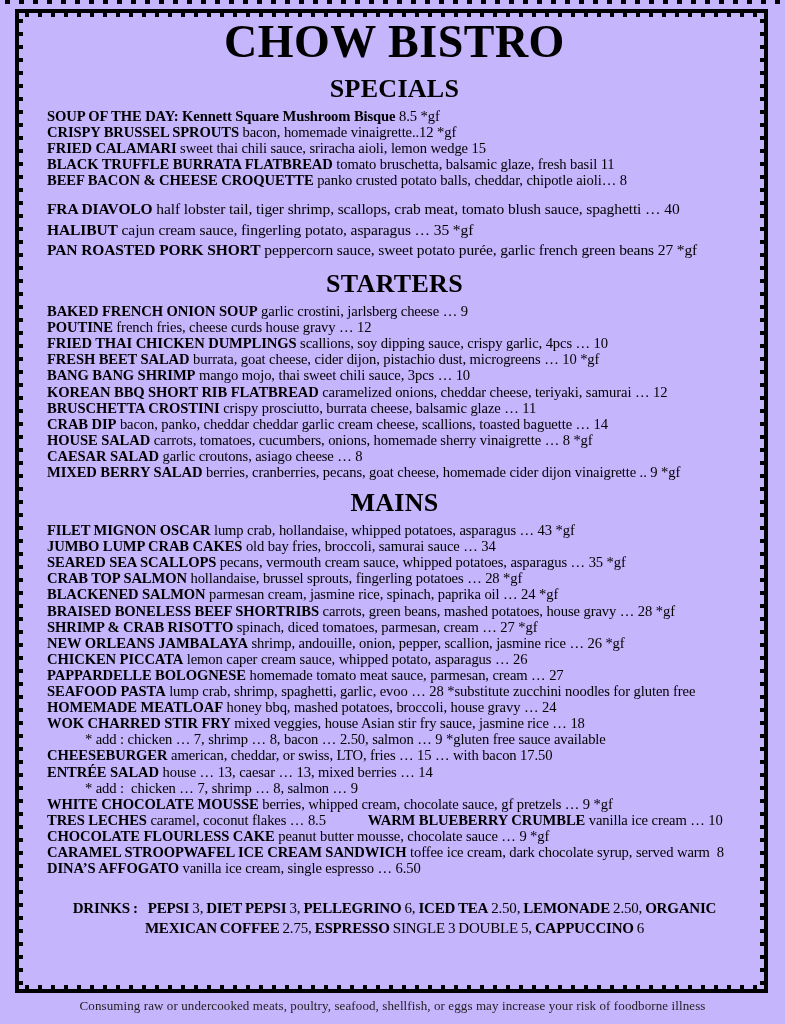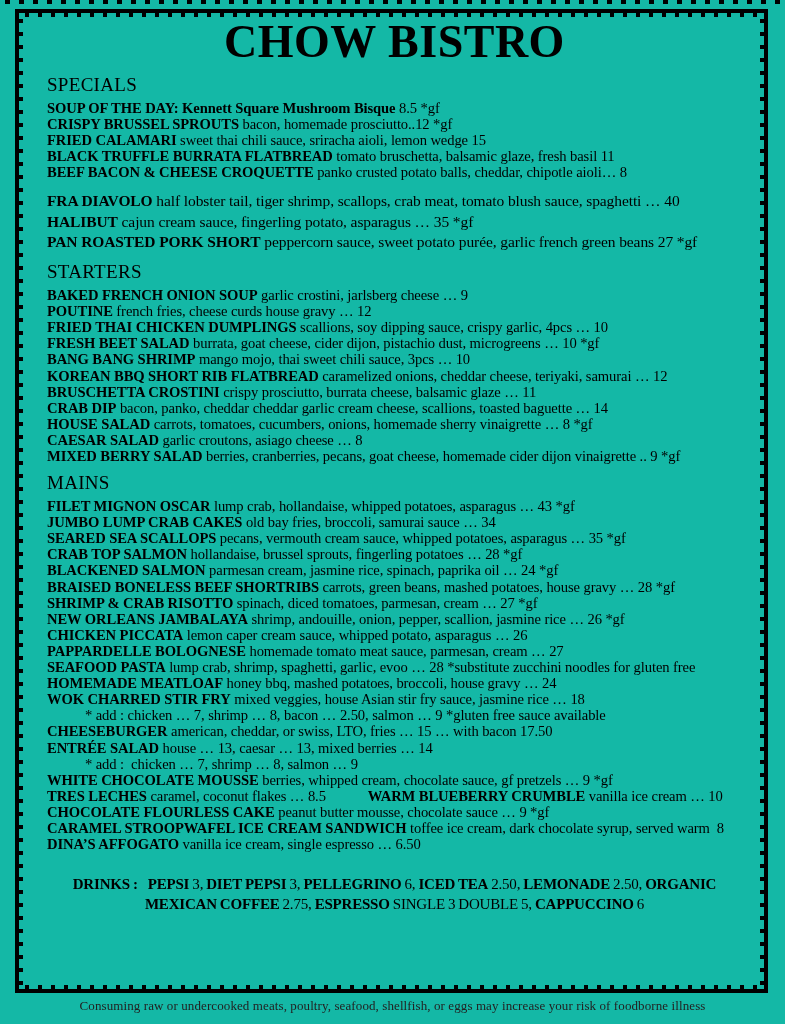--- a/index.html
+++ b/index.html
@@ -1,17 +1,17 @@
 <!DOCTYPE html>
 <html><head>
 <meta charset="utf-8">
 <style>
   html,body { margin:0; padding:0; background:#ffffff; }
   .page {
-    position:relative; width:785px; height:1024px; background:#14b8a6;
+    position:relative; width:785px; height:1024px; background:#c4b5fd;
     font-family:"Liberation Serif", serif; color:#000; overflow:hidden;
   }
   .top-dashes {
     position:absolute; top:0; left:5px; right:5px; height:4px;
     background:repeating-linear-gradient(to right, #000 0 5px, transparent 5px 14px);
   }
   .border-box {
     position:absolute; left:15px; right:17px; top:9px; bottom:31px;
     border:4px solid #000;
   }
@@ -25,21 +25,21 @@
     background-size:100% 4px, 100% 4px, 4px 100%, 4px 100%;
     background-position:6px top, 6px bottom, left 6px, right 6px;
     background-repeat:no-repeat;
   }
   .content { position:absolute; inset:0; padding:0 22px 0 28px; }
   .title {
     font-size:46px; font-weight:700; text-align:center;
     margin:5px 0 0; line-height:1.04; letter-spacing:0.5px;
   }
   .section-heading {
-    font-size:19px; font-weight:400; text-align:left;
+    font-size:26px; font-weight:700; text-align:center;
     margin:8px 0 4px; letter-spacing:0.3px;
   }
   .item { font-size:14.6px; line-height:16.1px; letter-spacing:-0.1px; }
   .item-name { font-weight:700; }
   .item-desc { white-space:pre-wrap; }
   .group-large { margin-top:11px; }
   .group-large .item { font-size:15.5px; line-height:20.6px; }
   .addon { padding-left:38px; }
   .addon-text { white-space:pre-wrap; }
   .pair-gap { display:inline-block; width:42px; }
@@ -62,21 +62,21 @@
   <div class="top-dashes"></div>
   <div class="border-box">
     <div class="ticks"></div>
     <div class="content">
       <h1 class="title">CHOW BISTRO</h1>
       <div id="sections">
           <section class="menu-section">
             <h2 class="section-heading">SPECIALS</h2>
             <div class="group group-normal">
               <div class="item"><span class="item-name">SOUP OF THE DAY: Kennett Square Mushroom Bisque</span> <span class="item-desc">8.5 *gf</span></div>
-              <div class="item"><span class="item-name">CRISPY BRUSSEL SPROUTS</span> <span class="item-desc">bacon, homemade prosciutto..12 *gf</span></div>
+              <div class="item"><span class="item-name">CRISPY BRUSSEL SPROUTS</span> <span class="item-desc">bacon, homemade vinaigrette..12 *gf</span></div>
               <div class="item"><span class="item-name">FRIED CALAMARI</span> <span class="item-desc">sweet thai chili sauce, sriracha aioli, lemon wedge 15</span></div>
               <div class="item"><span class="item-name">BLACK TRUFFLE BURRATA FLATBREAD</span> <span class="item-desc">tomato bruschetta, balsamic glaze, fresh basil 11</span></div>
               <div class="item"><span class="item-name">BEEF BACON &amp; CHEESE CROQUETTE</span> <span class="item-desc">panko crusted potato balls, cheddar, chipotle aioli… 8</span></div>
             </div>
             <div class="group group-large">
               <div class="item"><span class="item-name">FRA DIAVOLO</span> <span class="item-desc">half lobster tail, tiger shrimp, scallops, crab meat, tomato blush sauce, spaghetti … 40</span></div>
               <div class="item"><span class="item-name">HALIBUT</span> <span class="item-desc">cajun cream sauce, fingerling potato, asparagus … 35 *gf</span></div>
               <div class="item"><span class="item-name">PAN ROASTED PORK SHORT</span> <span class="item-desc">peppercorn sauce, sweet potato purée, garlic french green beans 27 *gf</span></div>
             </div>
           </section>

